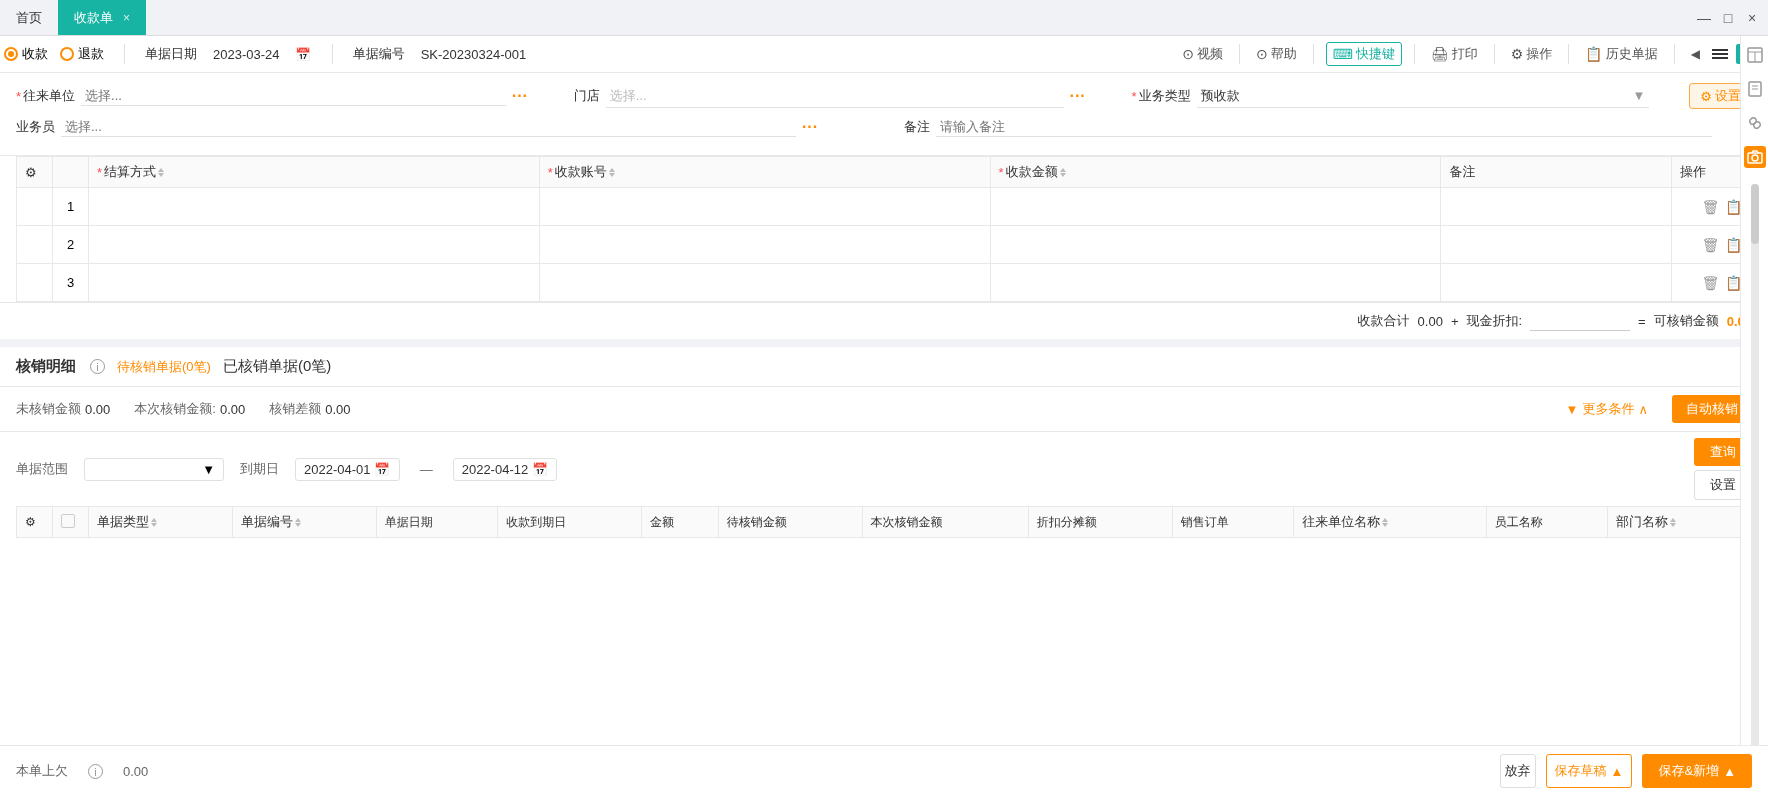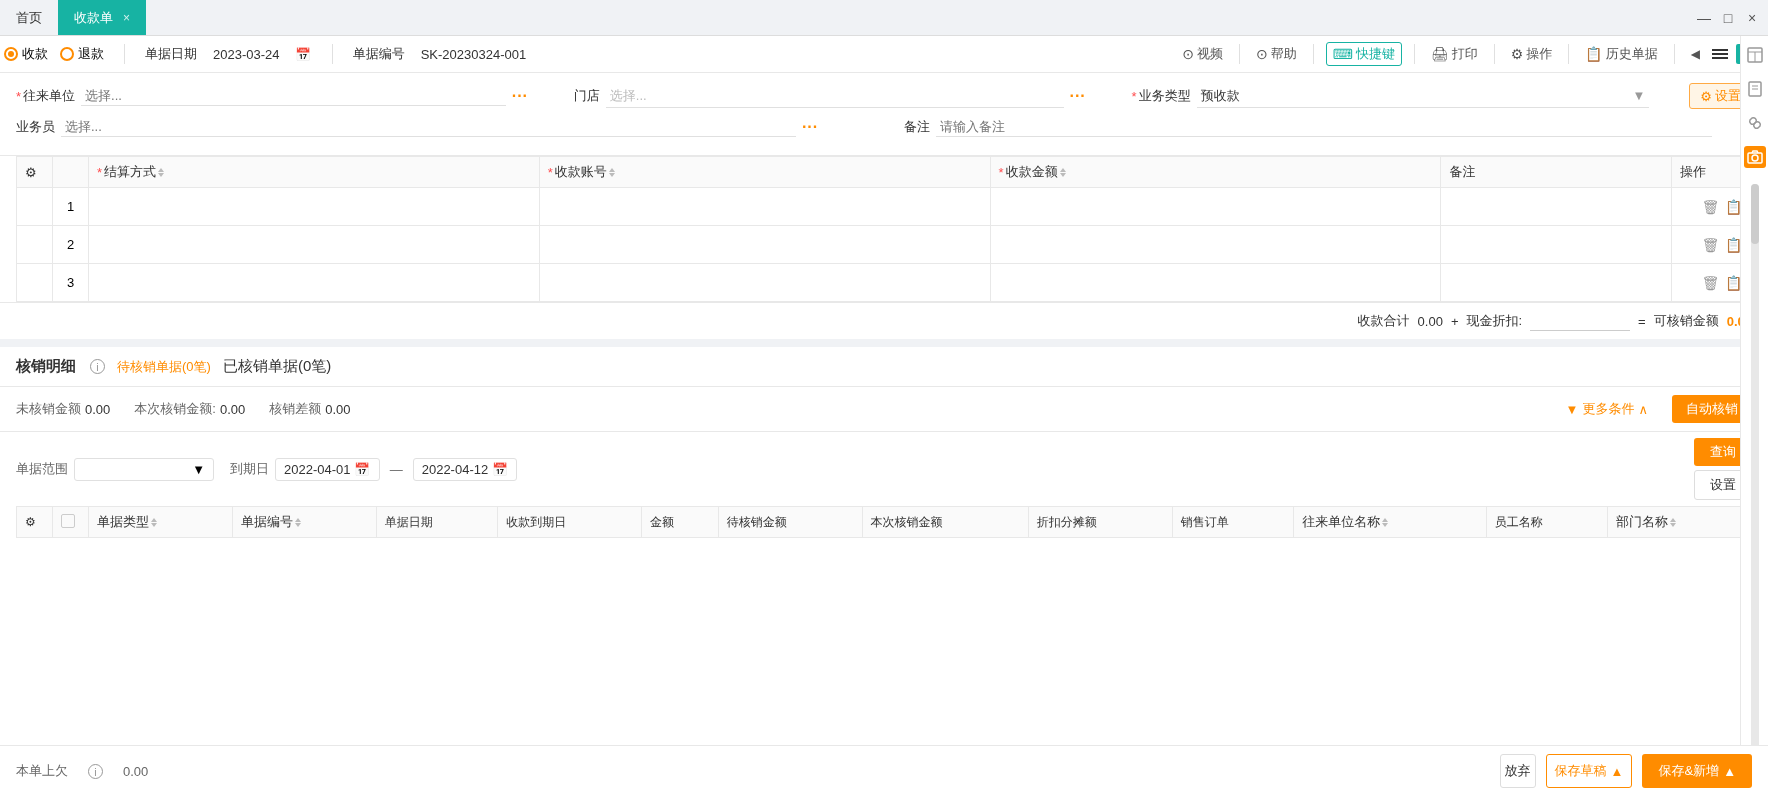--- a/index.html
+++ b/index.html
@@ -102,21 +102,21 @@
     
     .stats-row { display: flex; align-items: center; padding: 8px 16px; background: #fff; gap: 24px; }
     .stat-item { display: flex; align-items: center; gap: 4px; }
     .stat-label { color: #666; }
     .stat-value { color: #333; }
     .filter-btn { margin-left: auto; display: flex; align-items: center; gap: 4px; color: #ff8c00; cursor: pointer; }
     .auto-btn { background: #ff8c00; color: #fff; border: none; border-radius: 3px; padding: 5px 14px; cursor: pointer; }
 
     
     .filter-row { display: flex; align-items: center; padding: 6px 16px; background: #fff; gap: 16px; border-top: 1px solid #e8e8e8; }
-    .filter-field { display: flex; align-items: center; gap: 6px; }
+    .filter-field { display: flex; align-items: center; gap: 16px; }
     .filter-label { color: #666; white-space: nowrap; }
     .filter-select { display: flex; align-items: center; border: 1px solid #e0e0e0; border-radius: 3px; padding: 3px 8px; gap: 4px; min-width: 140px; cursor: pointer; }
     .filter-date { display: flex; align-items: center; border: 1px solid #e0e0e0; border-radius: 3px; padding: 3px 8px; gap: 4px; cursor: pointer; }
     .filter-date-val { color: #333; }
     .date-sep { color: #666; padding: 0 4px; }
     .query-btn { background: #ff8c00; color: #fff; border: none; border-radius: 3px; padding: 5px 16px; cursor: pointer; margin-left: auto; }
     .settings-btn2 { background: #fff; color: #333; border: 1px solid #ddd; border-radius: 3px; padding: 5px 14px; cursor: pointer; margin-right: 0; }
 
     
     .sub-table-area { padding: 0 16px; background: #fff; }

